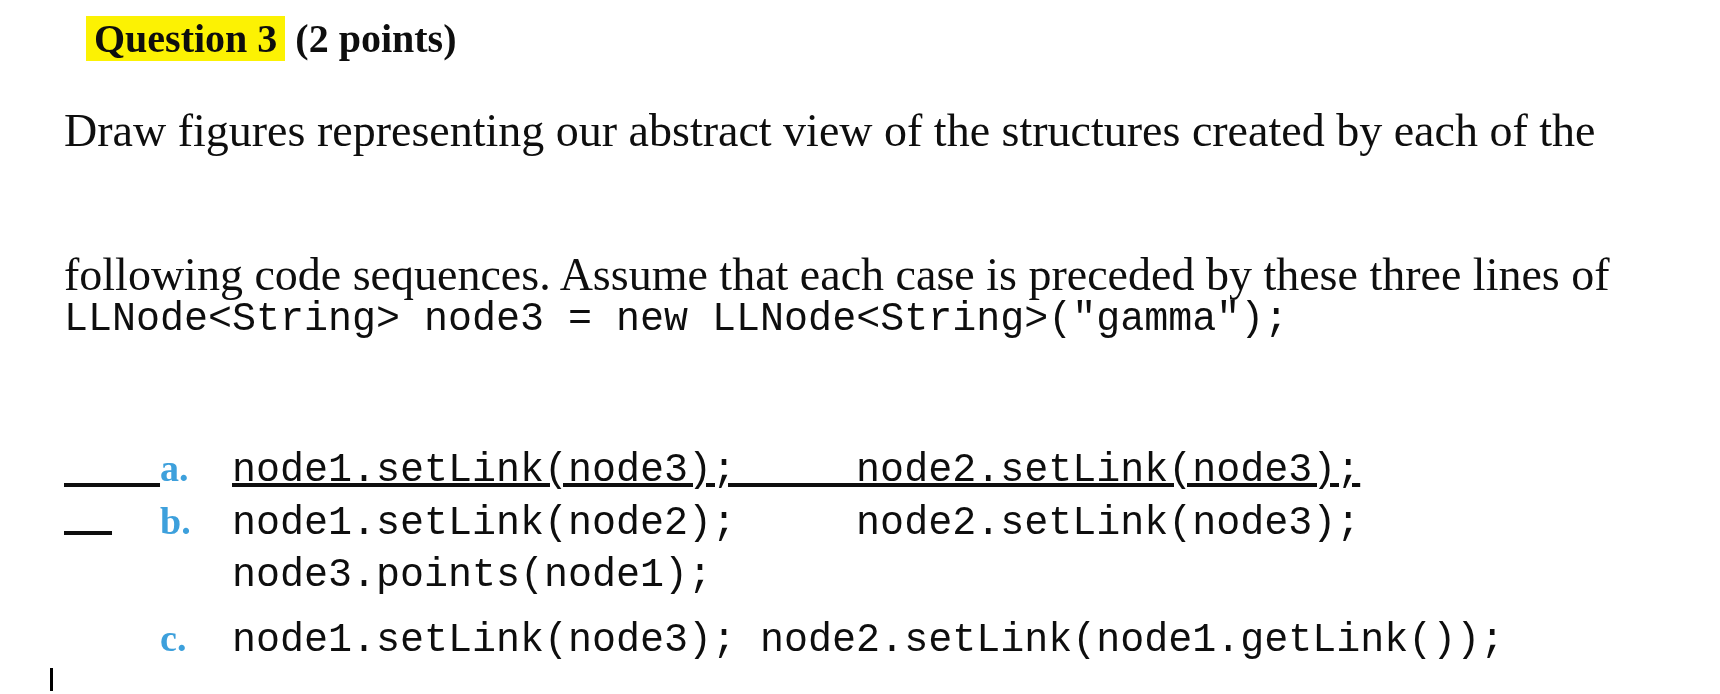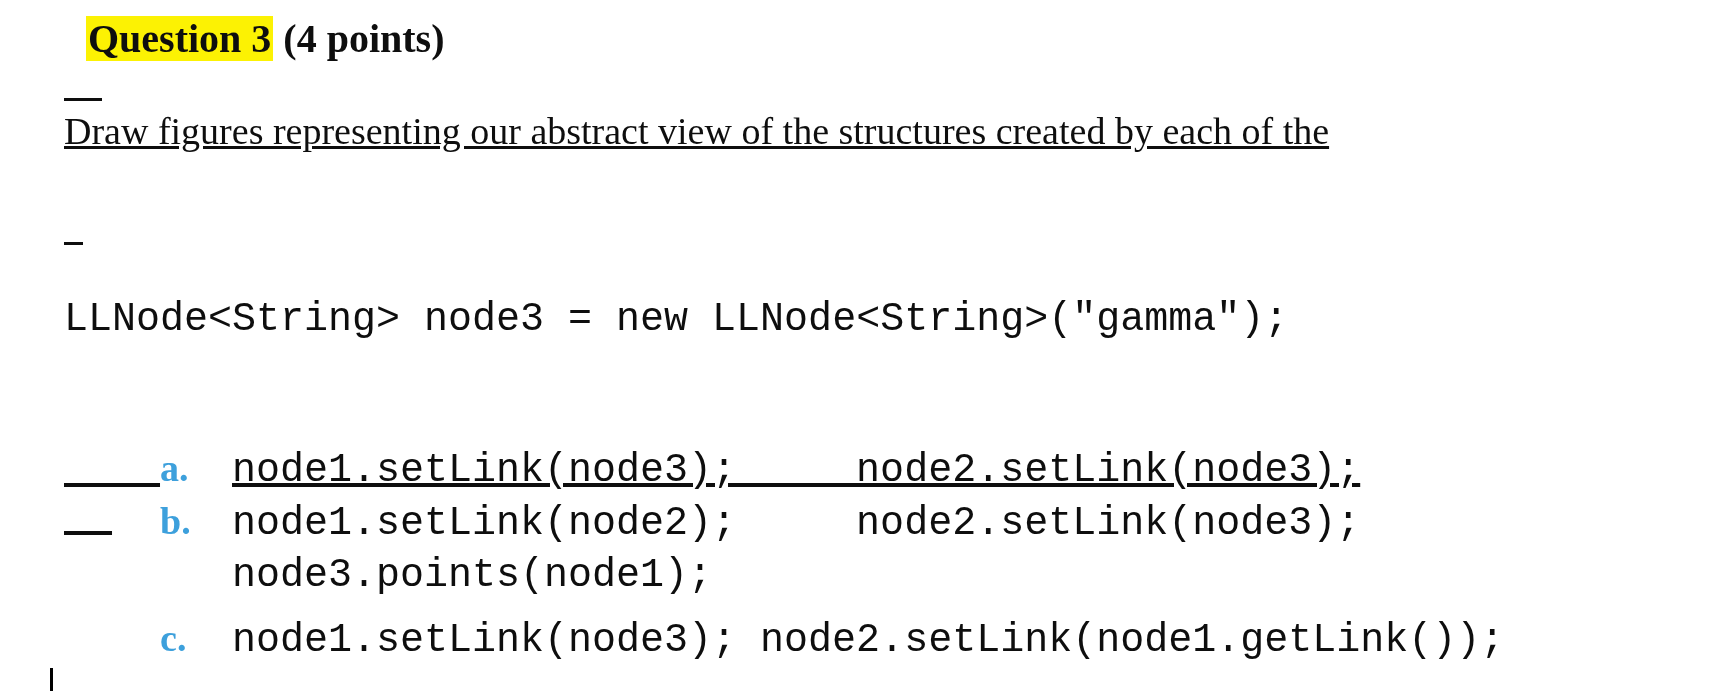--- a/index.html
+++ b/index.html
@@ -18,32 +18,31 @@
     position: absolute;
     top: -33px;
     left: 46px;
     font-size: 40px;
     font-weight: bold;
     line-height: 48px;
     white-space: pre;
   }
   .heading .hl {
     background: var(--highlight-yellow, #fcf203);
-    padding: 0 2px;
+    padding: 0 8px;
   }
 
   
   .intro {
     position: absolute;
     left: 64px;
     top: 11px;
-    font-size: 38px;
+    font-size: 46px;
     line-height: 48px;
     white-space: pre;
-    text-decoration: underline;
   }
 
   
   .codeblock {
     position: absolute;
     left: 64px;
     top: 200px;
     font-family: "Liberation Mono", monospace;
     font-size: 40px;
     line-height: 48px;
@@ -81,25 +80,26 @@
     height: 23px;
     background: var(--caret, #000000);
   }
 </style>
 </head>
 <body>
 
 <div class="content">
 
   <div class="heading">
-    <span class="hl">Question 3</span><span> (4 points)</span>
+    <span class="hl">Question 3</span><span> (2 points)</span>
   </div>
 
   <div class="intro">
     <div>Draw figures representing our abstract view of the structures created by each of the</div>
+    <div>following code sequences. Assume that each case is preceded by these three lines of</div>
   </div>
 
   <div class="codeblock">
     <div>LLNode&lt;String&gt; node3 = new LLNode&lt;String&gt;("gamma");</div>
   </div>
 
   <div class="item-line line-a">
     <span class="marker">a.</span><span>node1.setLink(node3);     node2.setLink(node3);</span>
   </div>
 

